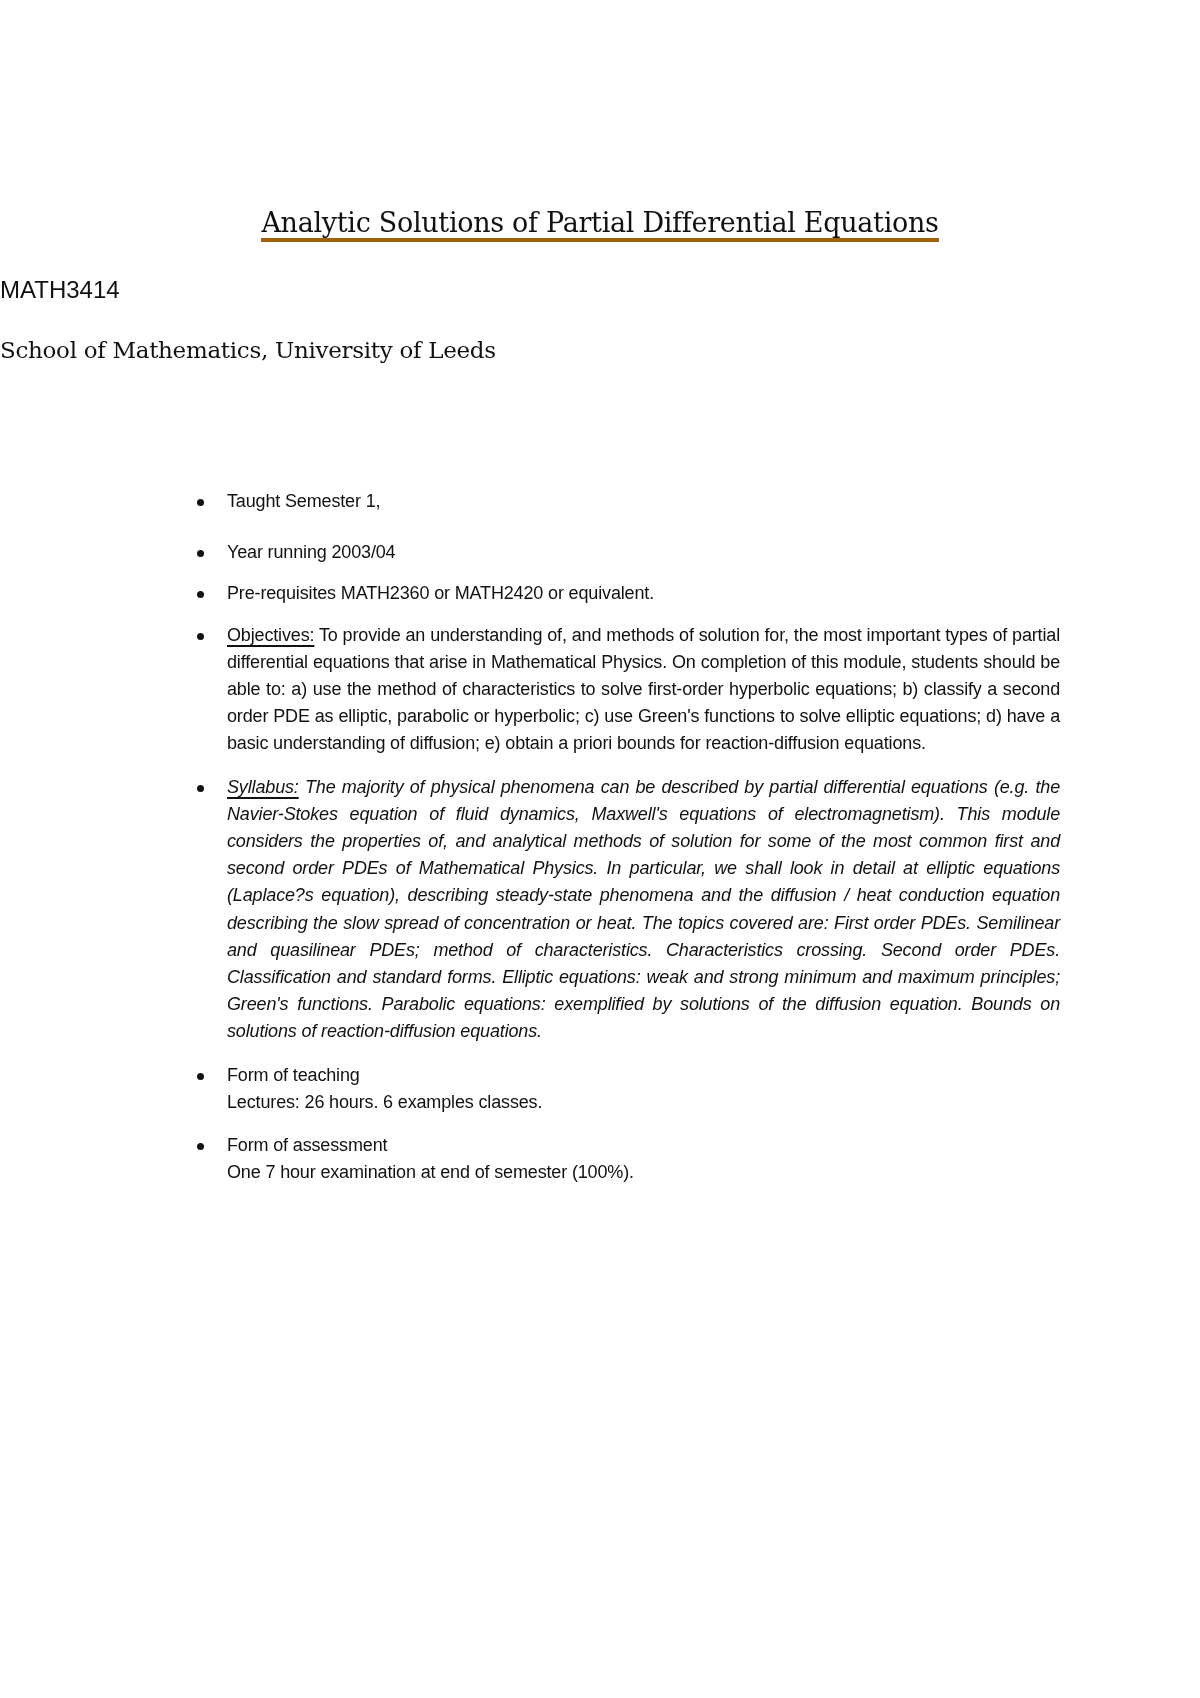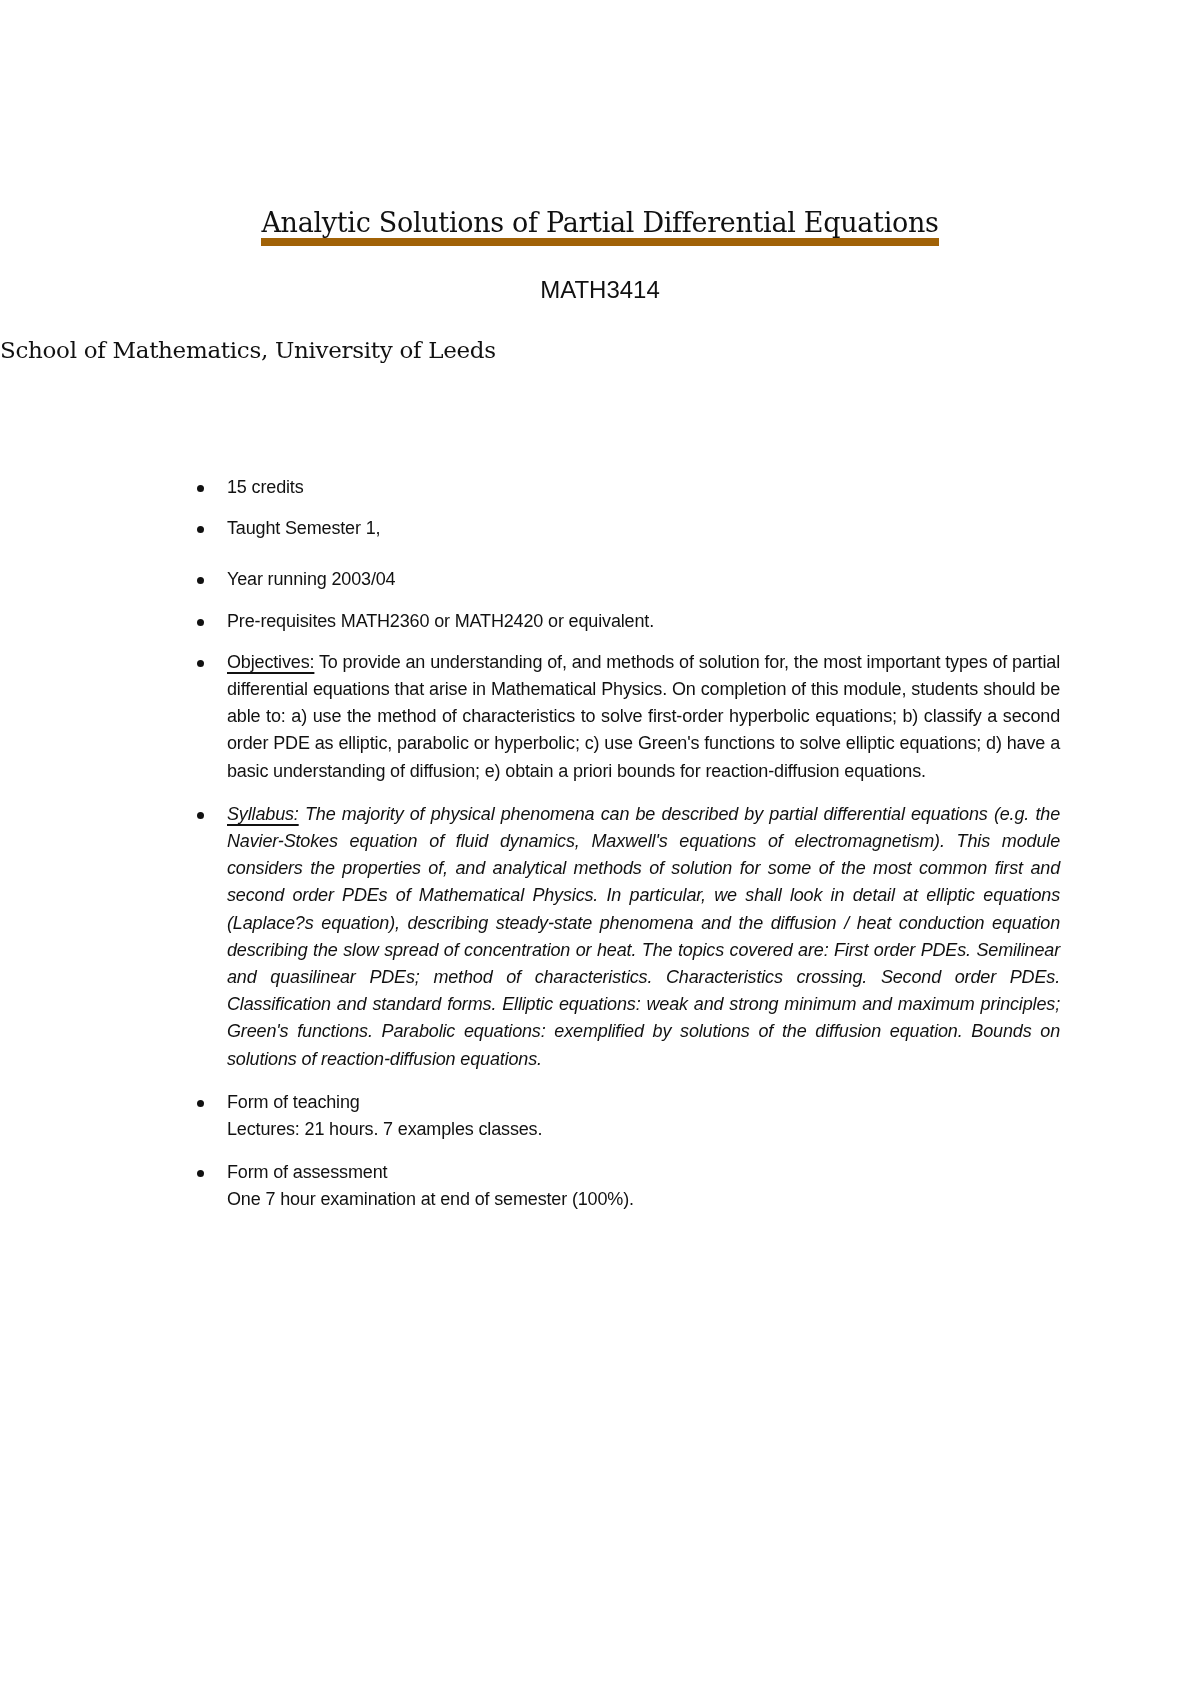--- a/index.html
+++ b/index.html
@@ -2,23 +2,23 @@
 <html><head>
 <meta charset="utf-8">
 <style>
   html, body { margin: 0; padding: 0; background: #ffffff; }
   body { width: 1200px; height: 1698px; position: relative; overflow: hidden; color: #111; }
   .page { position: absolute; left: 0; top: 0; width: 1200px; height: 1698px; background: #fff; }
   .title {
     position: absolute; top: 206px; left: 0; width: 1200px; text-align: center;
     font-family: "DejaVu Serif", "Liberation Serif", serif; font-size: 27px; line-height: 34px;
   }
-  .title span { border-bottom: 8px solid #a16207; padding-bottom: 0px; letter-spacing: -0.3px; }
+  .title span { border-bottom: 4px solid #a16207; padding-bottom: 0px; letter-spacing: -0.3px; }
   .code {
-    position: absolute; top: 275px; left: 0; width: 1200px; text-align: center;
+    position: absolute; top: 275px; left: 0; width: 1200px; 
     font-family: "Liberation Sans", sans-serif; font-size: 24px; line-height: 30px;
   }
   .school {
     position: absolute; top: 335px; left: 0; width: 1200px; text-align: left;
     font-family: "DejaVu Serif", "Liberation Serif", serif; font-size: 23px; line-height: 30px; letter-spacing: -0.3px;
   }
   .list {
     position: absolute; left: 227px; top: 474px; width: 833px;
     font-family: "Liberation Sans", sans-serif; font-size: 18px; line-height: 27.2px;
     margin: 0; padding: 0; list-style: none;
@@ -33,24 +33,20 @@
 </style>
 </head>
 <body>
 
 <div class="page">
   <div class="title"><span>Analytic Solutions of Partial Differential Equations</span></div>
   <div class="code">MATH3414</div>
   <div class="school">School of Mathematics, University of Leeds</div>
 
   <ul class="list">
-    <li class="item" style="margin-top:0;">
-      <span class="bullet"></span>
-      <div class="item-text">15 credits</div>
-    </li>
     <li class="item" style="margin-top:14px;">
       <span class="bullet"></span>
       <div class="item-text">Taught Semester 1,</div>
     </li>
     <li class="item" style="margin-top:24px;">
       <span class="bullet"></span>
       <div class="item-text">Year running 2003/04</div>
     </li>
     <li class="item" style="margin-top:14px;">
       <span class="bullet"></span>
@@ -61,21 +57,21 @@
       <div class="item-text"><span class="lbl">Objectives:</span> <span>To provide an understanding of, and methods of solution for, the most important types of partial differential equations that arise in Mathematical Physics. On completion of this module, students should be able to: a) use the method of characteristics to solve first-order hyperbolic equations; b) classify a second order PDE as elliptic, parabolic or hyperbolic; c) use Green's functions to solve elliptic equations; d) have a basic understanding of diffusion; e) obtain a priori bounds for reaction-diffusion equations.</span></div>
     </li>
     <li class="item" style="margin-top:16px;font-style:italic;">
       <span class="bullet"></span>
       <div class="item-text"><span class="lbl">Syllabus:</span> <span>The majority of physical phenomena can be described by partial differential equations (e.g. the Navier-Stokes equation of fluid dynamics, Maxwell's equations of electromagnetism). This module considers the properties of, and analytical methods of solution for some of the most common first and second order PDEs of Mathematical Physics. In particular, we shall look in detail at elliptic equations (Laplace?s equation), describing steady-state phenomena and the diffusion / heat conduction equation describing the slow spread of concentration or heat. The topics covered are: First order PDEs. Semilinear and quasilinear PDEs; method of characteristics. Characteristics crossing. Second order PDEs. Classification and standard forms. Elliptic equations: weak and strong minimum and maximum principles; Green's functions. Parabolic equations: exemplified by solutions of the diffusion equation. Bounds on solutions of reaction-diffusion equations.</span></div>
     </li>
     <li class="item" style="margin-top:16px;">
       <span class="bullet"></span>
       <div class="item-text">
           <span class="line2">Form of teaching</span>
-          <span class="line2">Lectures: 21 hours. 7 examples classes.</span>
+          <span class="line2">Lectures: 26 hours. 6 examples classes.</span>
         </div>
     </li>
     <li class="item" style="margin-top:16px;">
       <span class="bullet"></span>
       <div class="item-text">
           <span class="line2">Form of assessment</span>
           <span class="line2">One 7 hour examination at end of semester (100%).</span>
         </div>
     </li>
   </ul>

